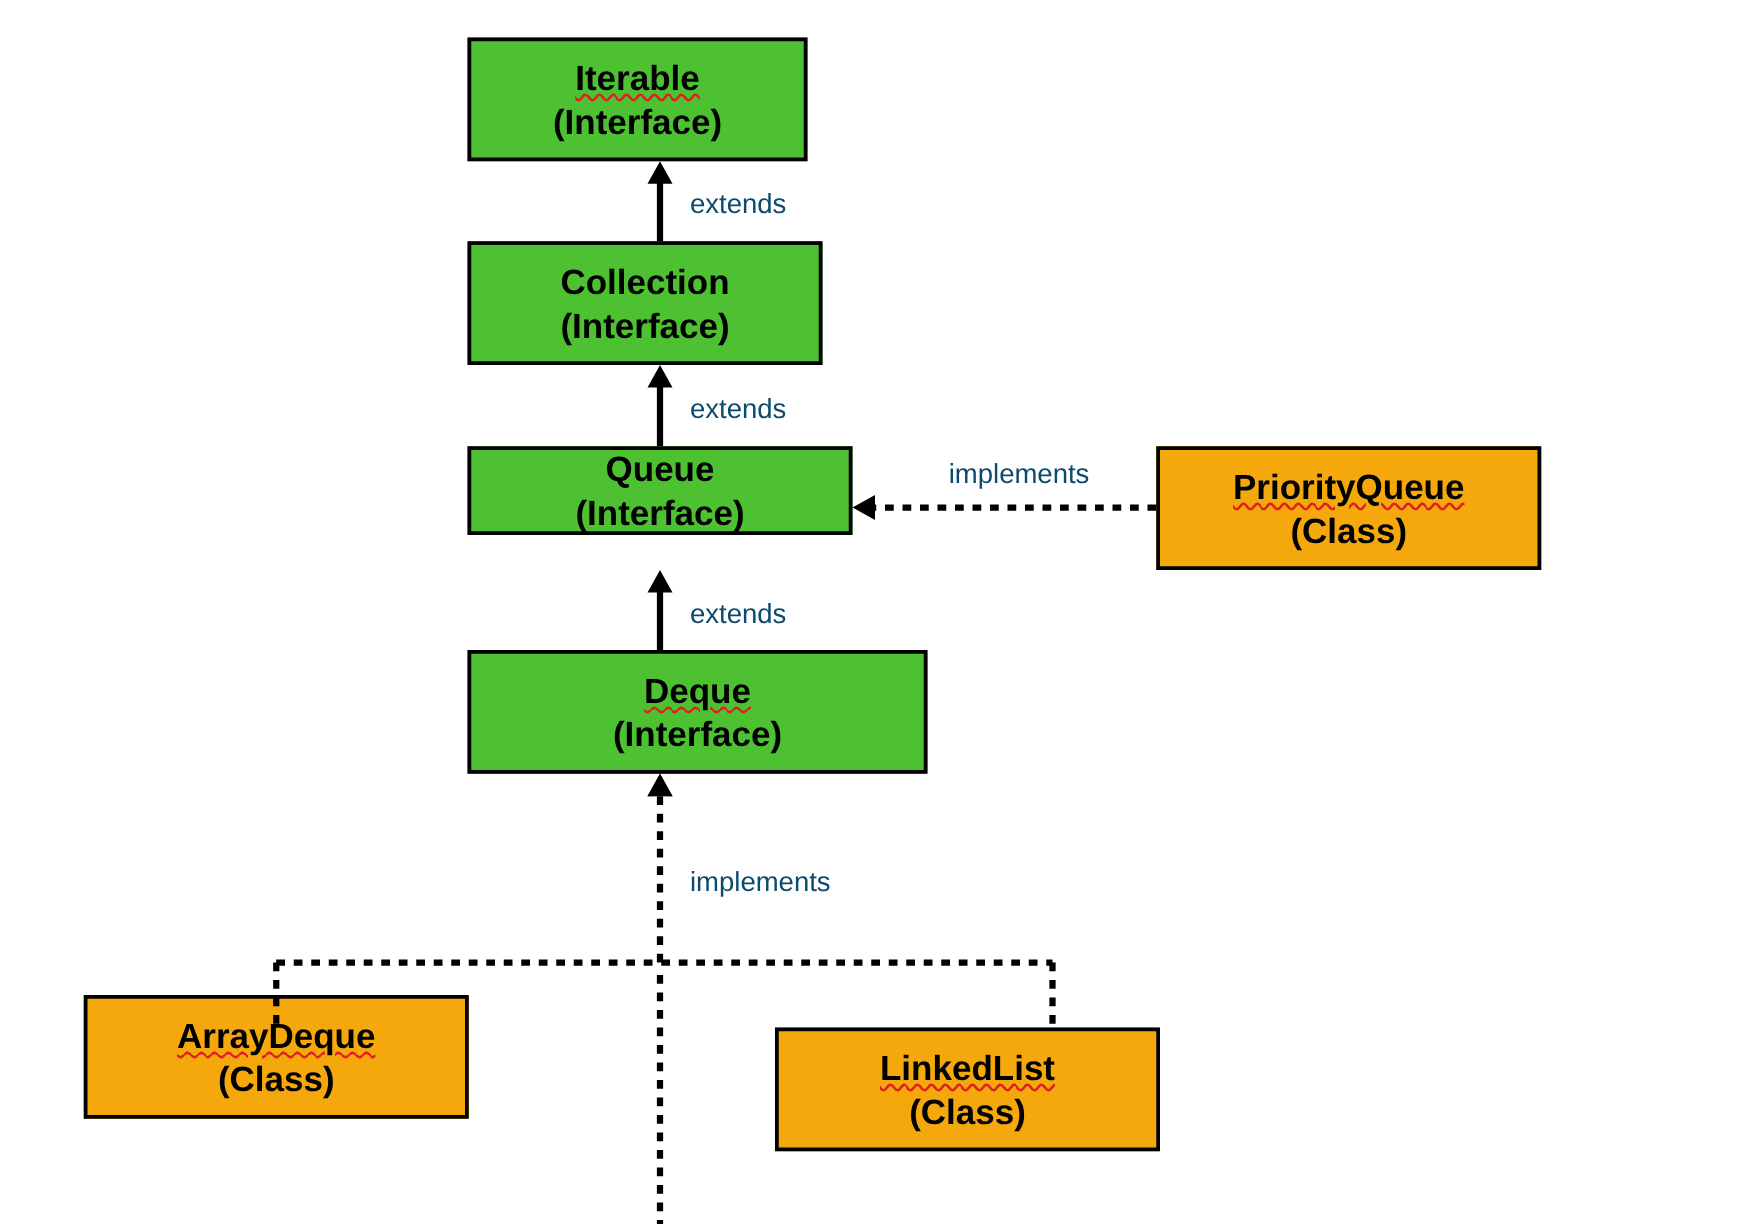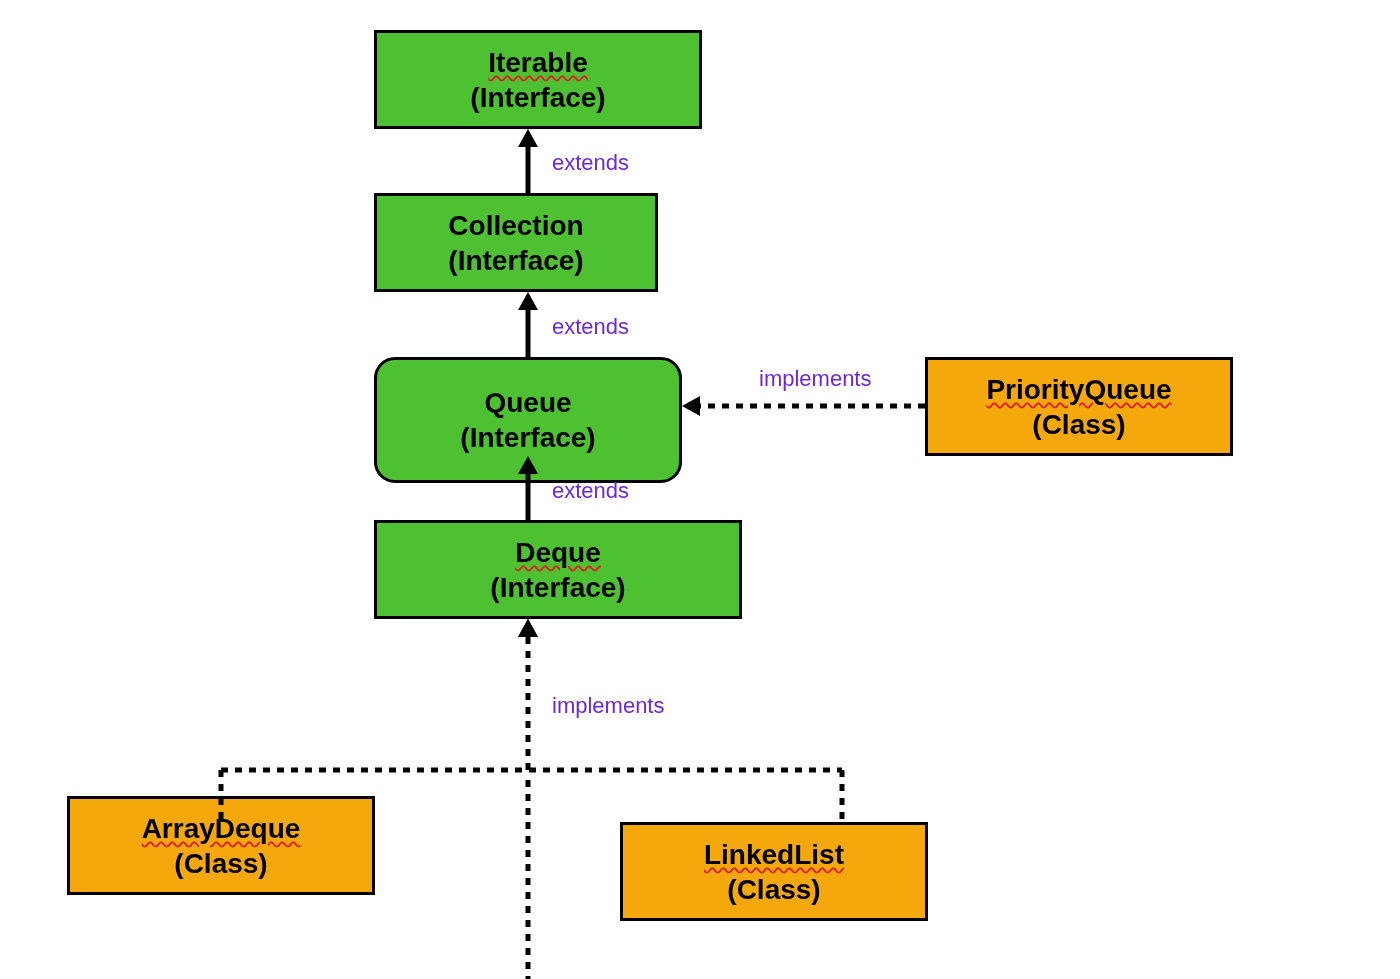--- a/index.html
+++ b/index.html
@@ -28,51 +28,51 @@
       font-size: 28px;
     }
     .classbox {
       background: #f5a80b;
       color: #000;
       font-size: 28px;
       justify-content: center;
     }
     .lbl {
       position: absolute;
-      color: #6d28d9;
+      color: #0c4a6e;
       font-size: 22px;
       font-weight: 400;
     }
     svg.conn {
       position: absolute;
       overflow: visible;
       pointer-events: none;
     }
     .spellwave {
       text-decoration: underline;
       text-decoration-style: wavy;
       text-decoration-color: #e02020;
       text-decoration-thickness: 1.5px;
       text-underline-offset: 3px;
     }
   </style>
 </head>
 <body>
 
-<div class="box interface" style="left:374px; top:30px; width:328px; height:99px;">
+<div class="box interface" style="left:374px; top:30px; width:272px; height:99px;">
   <span class="spellwave">Iterable</span>
   <span>(Interface)</span>
 </div>
 
 <div class="box interface" style="left:374px; top:193px; width:284px; height:99px;">
   <span>Collection</span>
   <span>(Interface)</span>
 </div>
 
-<div class="box interface" style="left:374px; top:357px; width:308px; height:126px;border-radius:21px;">
+<div class="box interface" style="left:374px; top:357px; width:308px; height:71px;">
   <span>Queue</span>
   <span>(Interface)</span>
 </div>
 
 <div class="box interface" style="left:374px; top:520px; width:368px; height:99px;">
   <span class="spellwave">Deque</span>
   <span>(Interface)</span>
 </div>
 
 <div class="box classbox" style="left:925px; top:357px; width:308px; height:99px;">

